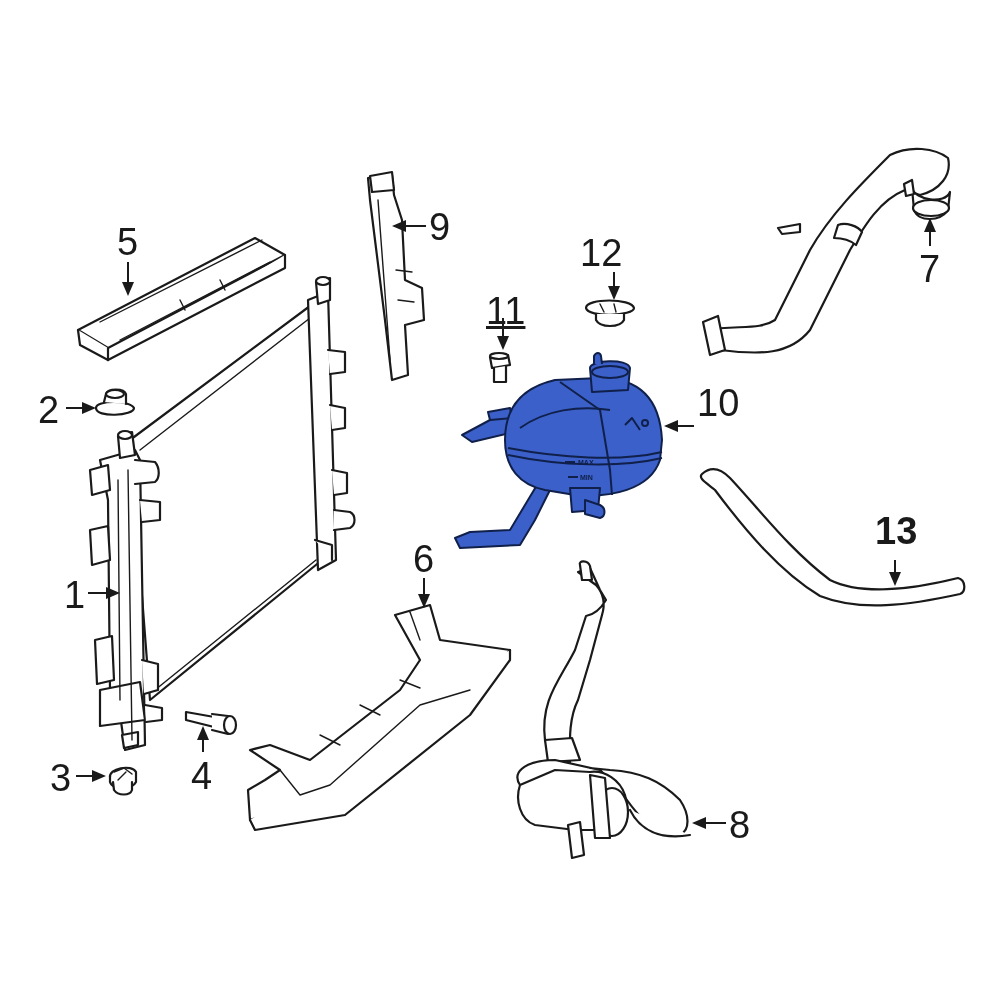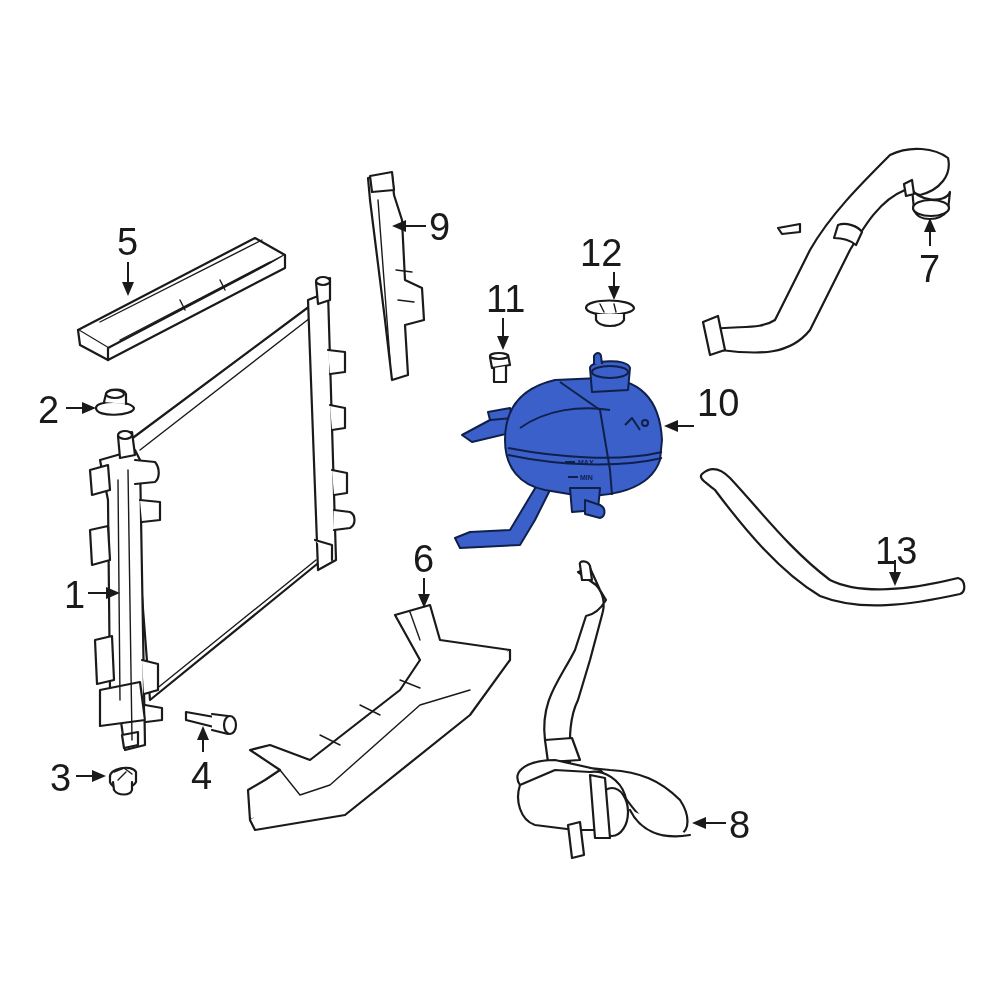--- a/index.html
+++ b/index.html
@@ -205,15 +205,15 @@
 <div class="callout" style="left:64px; top:576px;">1</div>
 <div class="callout" style="left:38px; top:391px;">2</div>
 <div class="callout" style="left:50px; top:759px;">3</div>
 <div class="callout" style="left:191px; top:757px;">4</div>
 <div class="callout" style="left:117px; top:223px;">5</div>
 <div class="callout" style="left:413px; top:540px;">6</div>
 <div class="callout" style="left:919px; top:250px;">7</div>
 <div class="callout" style="left:729px; top:806px;">8</div>
 <div class="callout" style="left:429px; top:208px;">9</div>
 <div class="callout" style="left:697px; top:384px;">10</div>
-<div class="callout" style="left:486px; top:280px;">11</div>
+<div class="callout" style="left:486px; top:292px;text-decoration:underline;">11</div>
 <div class="callout" style="left:580px; top:234px;">12</div>
-<div class="callout" style="left:875px; top:532px;">13</div>
+<div class="callout" style="left:875px; top:512px;font-weight:bold;">13</div>
 
 </body></html>

